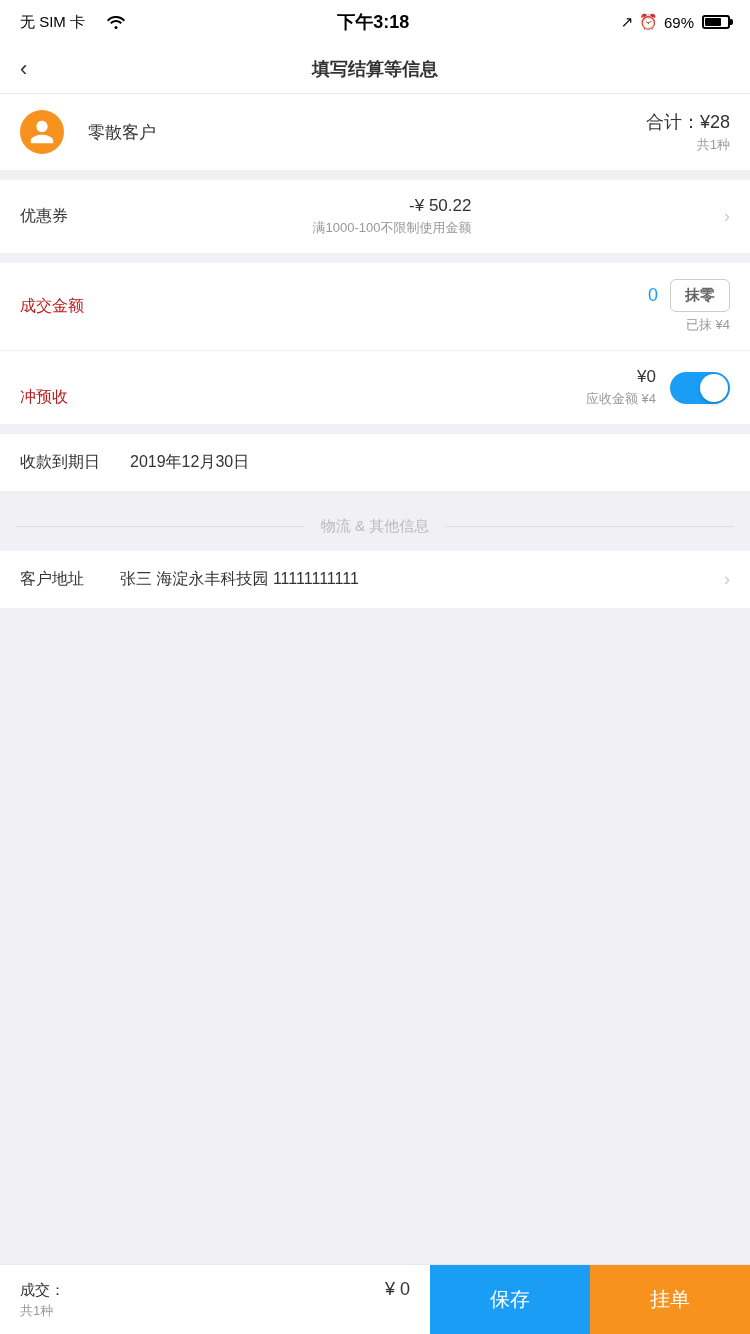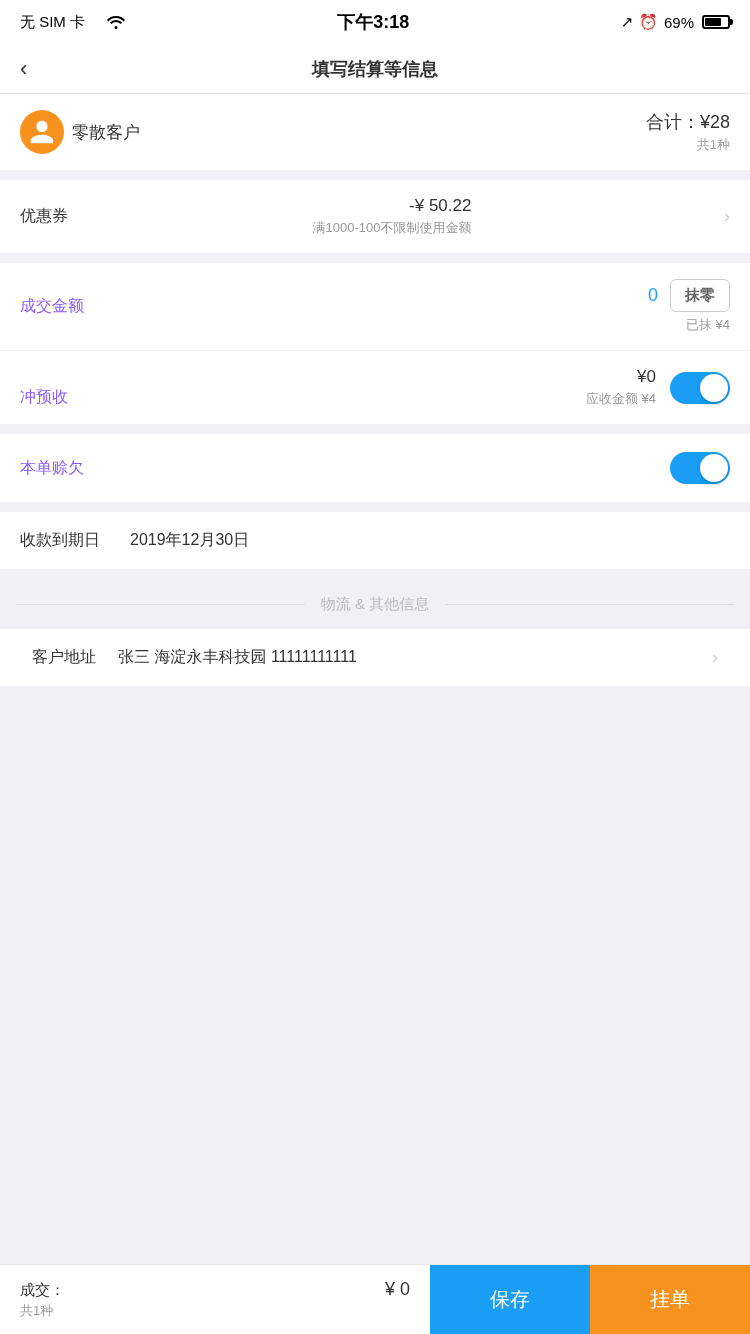--- a/index.html
+++ b/index.html
@@ -106,21 +106,21 @@
       background: #fff;
       padding: 16px 20px;
       display: flex;
       align-items: center;
       justify-content: space-between;
       margin-bottom: 10px;
     }
     .customer-left {
       display: flex;
       align-items: center;
-      gap: 8px;
+      gap: 24px;
     }
     .customer-avatar {
       width: 44px;
       height: 44px;
       border-radius: 50%;
       background: #f7921e;
       display: flex;
       align-items: center;
       justify-content: center;
     }
@@ -148,21 +148,21 @@
       margin-top: 2px;
     }
 
     
     .card {
       background: #fff;
       margin-bottom: 10px;
     }
     .row-label {
       font-size: 16px;
-      color: #8b5cf6;
+      color: #b91c1c;
       min-width: 80px;
     }
     .row-value-blue {
       font-size: 18px;
       color: #1a9ef5;
       font-weight: 500;
     }
     .row-sub {
       font-size: 13px;
       color: #999;
@@ -265,24 +265,24 @@
     .logistics-line {
       flex: 1;
       height: 1px;
       background: #ddd;
       margin: 0 16px;
     }
 
     
     .address-row {
       background: #fff;
-      padding: 18px 32px;
-      display: flex;
-      align-items: center;
-      gap: 16px;
+      padding: 18px 20px;
+      display: flex;
+      align-items: center;
+      gap: 30px;
       margin-bottom: 10px;
     }
     .address-label {
       font-size: 16px;
       color: #333;
       min-width: 70px;
     }
     .address-value {
       font-size: 16px;
       color: #333;
@@ -474,28 +474,20 @@
         </div>
         <div class="toggle">
           <div class="toggle-knob"></div>
         </div>
       </div>
     </div>
   </div>
 
   <div class="section-divider"></div>
 
-  <div class="card">
-    <div style="display:flex;align-items:center;justify-content:space-between;padding:18px 20px;">
-      <span class="row-label">本单赊欠</span>
-      <div class="toggle">
-        <div class="toggle-knob"></div>
-      </div>
-    </div>
-  </div>
 
   <div class="due-date-row">
     <span class="due-date-label">收款到期日</span>
     <span class="due-date-value">2019年12月30日</span>
   </div>
 
   <div class="section-divider"></div>
 
   <div class="logistics-divider">
     <div class="logistics-line"></div>

